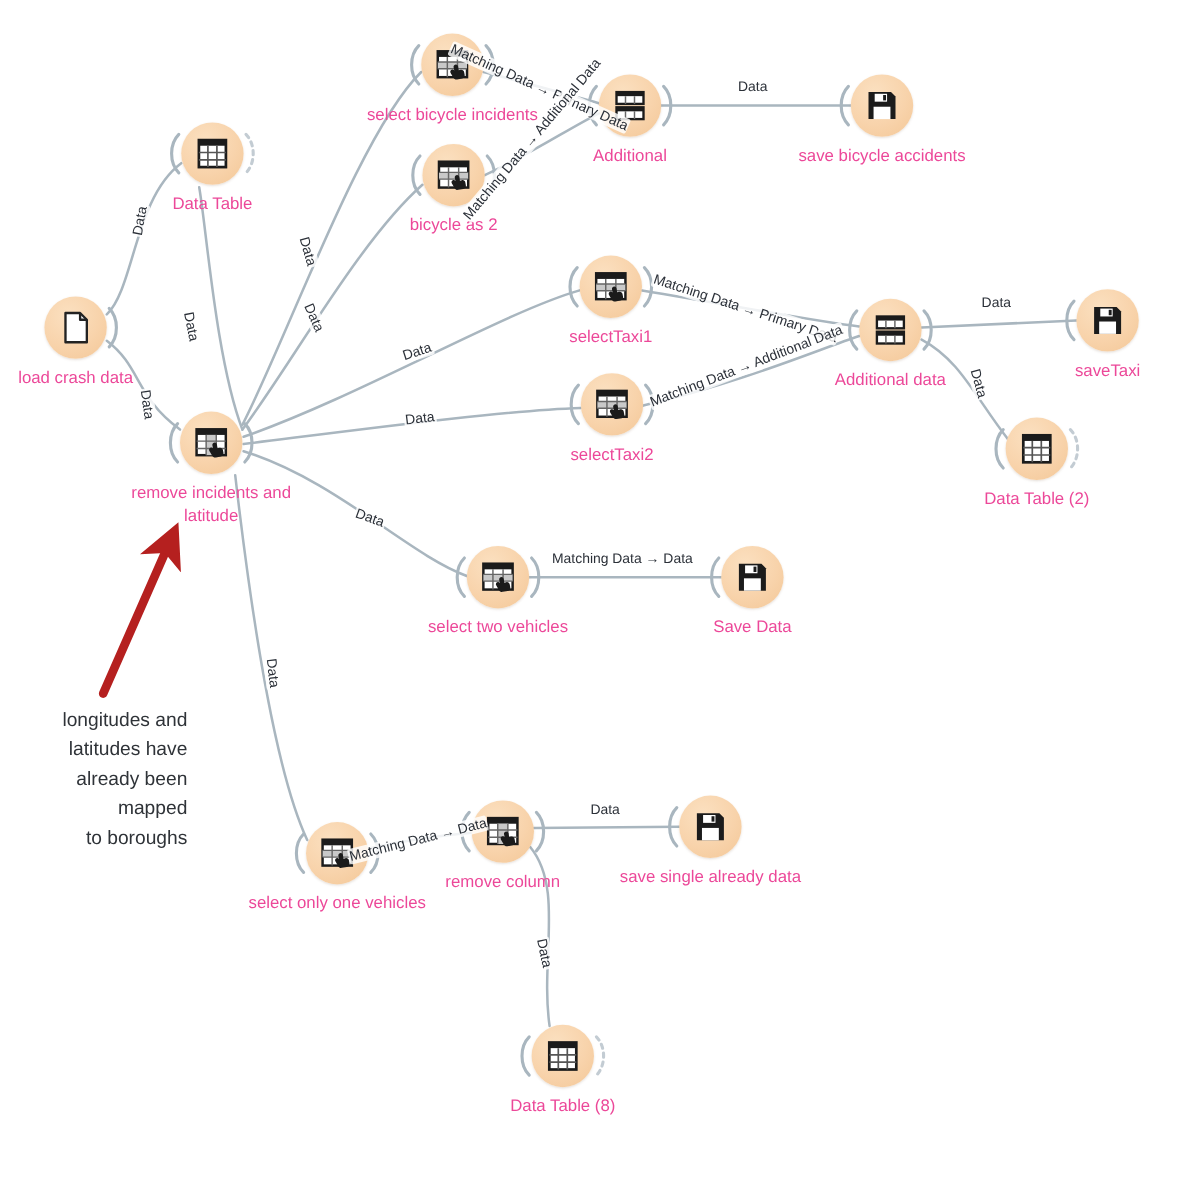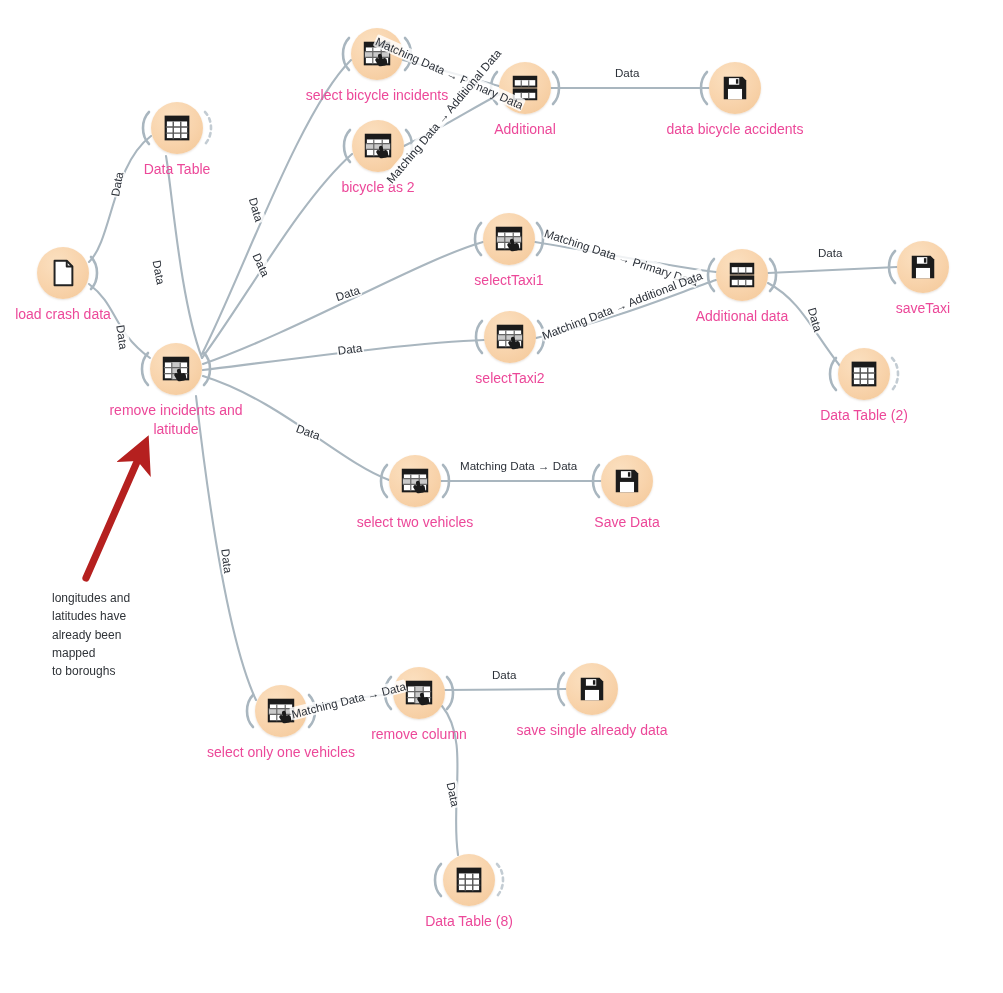--- a/index.html
+++ b/index.html
@@ -57,24 +57,25 @@
     color: #ec4899;
     line-height: 1.38;
     white-space: pre-line;
   }
   .anchor {
     position: absolute;
     pointer-events: none;
   }
   .annotation-text {
     position: absolute;
-    font-size: 12px;
+    font-size: 16px;
     color: #2f3338;
     line-height: 1.53;
     white-space: pre-line;
+    text-align: right;
   }
   .edge-label {
     position: absolute;
     font-size: 11.6px;
     color: #2b3038;
     white-space: nowrap;
     transform-origin: 0 0;
     paint-order: stroke;
   }
   .edge-label span {
@@ -219,21 +220,21 @@
       </div>
       <div class="node" style="left: 735px; top: 88px;">
         <div class="node-disc">
           <svg class="node-icon" xmlns="http://www.w3.org/2000/svg" viewBox="0 0 32 32">
             <path d="M4 4 h20 l4 4 v20 h-24 z" fill="#1b1b1b"></path>
             <rect x="9.5" y="5.5" width="11" height="7" fill="#fff"></rect>
             <rect x="17" y="6.6" width="2.6" height="4.8" fill="#1b1b1b"></rect>
             <rect x="8.5" y="17" width="15" height="11" fill="#fff"></rect>
           </svg>
         </div>
-        <div class="node-label">data bicycle accidents</div>
+        <div class="node-label">save bicycle accidents</div>
       </div>
       <div class="node" style="left: 509px; top: 239px;">
         <div class="node-disc">
           <svg class="node-icon" xmlns="http://www.w3.org/2000/svg" viewBox="0 0 32 32">
             <rect x="3" y="4" width="26" height="23" fill="#fff" stroke="#1b1b1b" stroke-width="2.2"></rect>
             <rect x="3" y="4" width="26" height="5" fill="#1b1b1b"></rect>
             <rect x="3" y="13.5" width="26" height="6" fill="#c9c9c9"></rect>
             <path d="M11.5 9 v18 M20.5 9 v18 M3 13.5 h26 M3 19.5 h26" stroke="#666" stroke-width="1.3" fill="none"></path>
             <path d="M17 18 c0-1.3 1-2.2 2.1-2.2 1 0 1.8 .7 2 1.7 l.5 3.4 1.7-.5c1.5-.4 2.8 .5 3.1 1.9 l.5 2.6c.3 1.6-.7 3-2.3 3.3l-4.4 .8c-1.4 .3-2.6-.3-3.3-1.5l-2.5-4.3c-.6-1 -.2-2.3 .9-2.8 .9-.4 1.9-.1 2.4 .7z" fill="#1b1b1b"></path>
           </svg>

